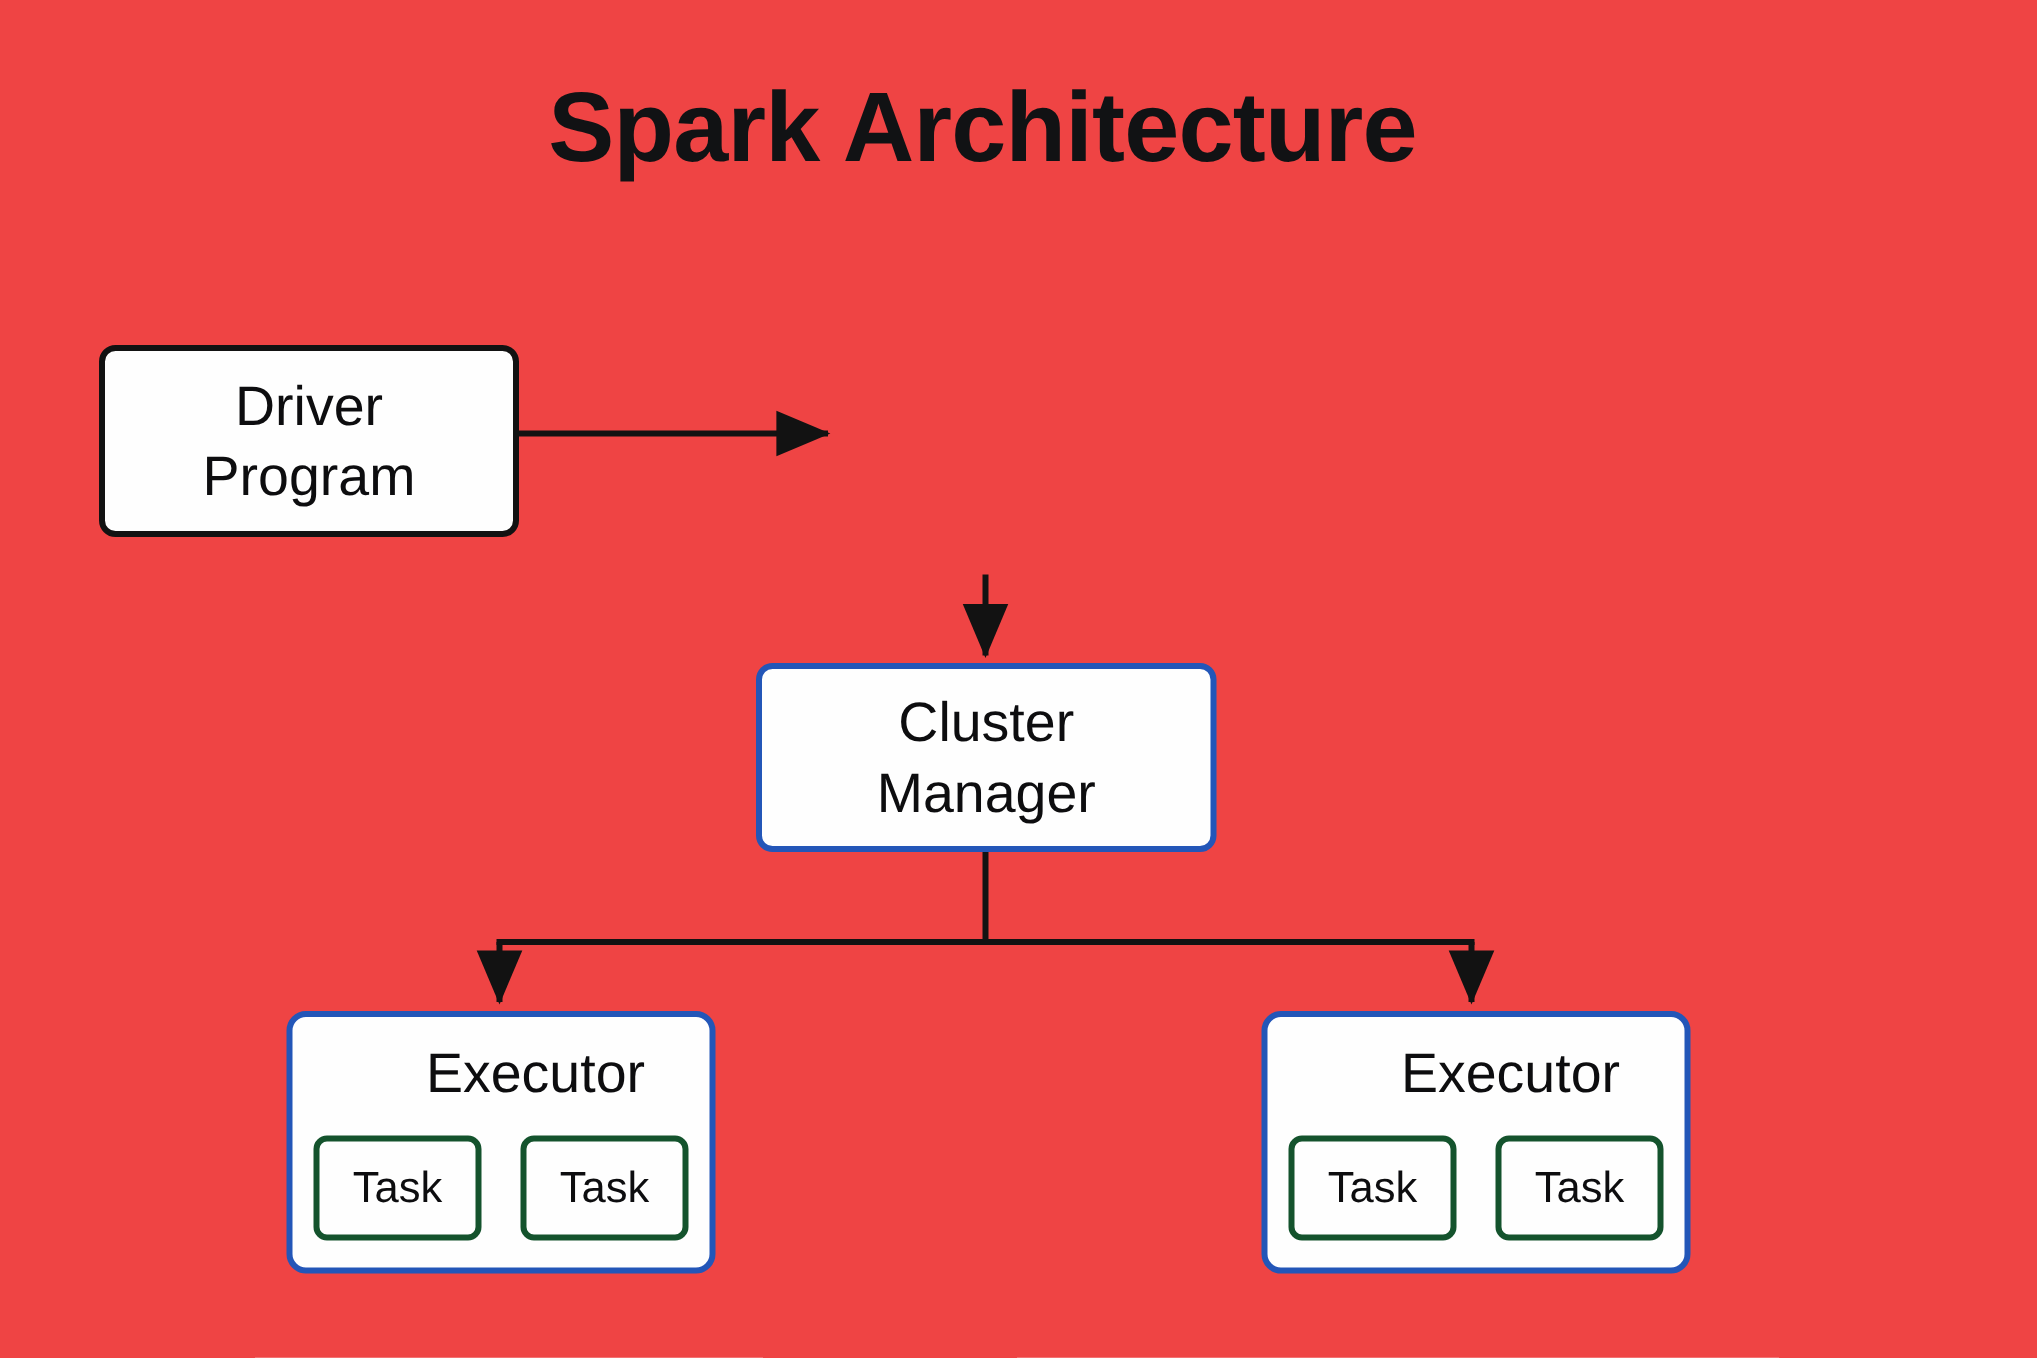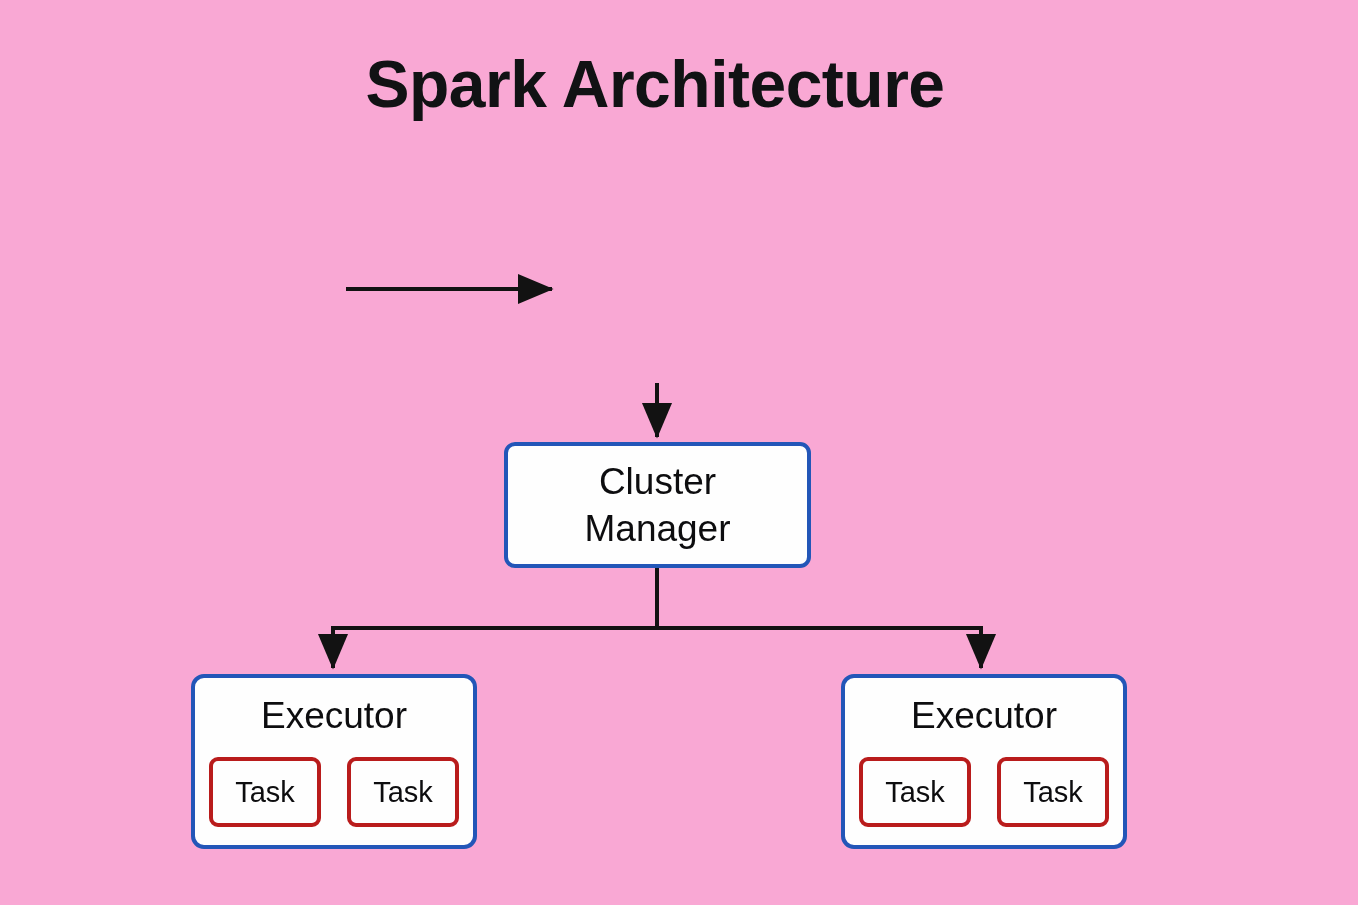--- a/index.html
+++ b/index.html
@@ -11,21 +11,21 @@
     width: 1358px;
     height: 905px;
     background: #fdfdfd;
     font-family: "Liberation Sans", sans-serif;
     overflow: hidden;
   }
   #canvas {
     position: relative;
     width: 1358px;
     height: 905px;
-    background: #f9a8d4;
+    background: #ef4444;
   }
   #edges {
     position: absolute;
     left: 0;
     top: 0;
     width: 1358px;
     height: 905px;
     pointer-events: none;
   }
 
@@ -99,36 +99,37 @@
   .node-executor.exec-right { left: 841px; }
 
   .executor-label {
     position: absolute;
     left: 0;
     top: 17px;
     width: 100%;
     text-align: center;
     font-size: 37px;
     color: #0d0d0f;
+    padding-left: 23px;
   }
 
   .task-row {
     position: absolute;
     left: 14px;
     top: 79px;
     width: 250px;
     display: flex;
     justify-content: space-between;
   }
 
   .task-box {
     box-sizing: border-box;
     width: 112px;
     height: 70px;
-    border: 4px solid #b91c1c;
+    border: 4px solid #14532d;
     border-radius: 9px;
     background: #fefefe;
     display: flex;
     align-items: center;
     justify-content: center;
     font-size: 29px;
     color: #0d0d0f;
   }
 
   .label-two-line { white-space: pre-line; }
@@ -156,20 +157,24 @@
     </g>
 
     <g>
       <line x1="657" y1="568" x2="657" y2="628" stroke="#121212" stroke-width="4"></line>
       <line x1="331" y1="628" x2="983" y2="628" stroke="#121212" stroke-width="4"></line>
       <line x1="333" y1="628" x2="333" y2="668" stroke="#121212" stroke-width="4" marker-end="url(#arrowhead)"></line>
       <line x1="981" y1="628" x2="981" y2="668" stroke="#121212" stroke-width="4" marker-end="url(#arrowhead)"></line>
     </g>
   </svg>
 
+  <div class="node node-driver">
+    <span class="label-two-line">Driver
+Program</span>
+  </div>
 
 
   <div class="node node-cluster">
     <span class="label-two-line">Cluster
 Manager</span>
   </div>
 
   <div class="node node-executor exec-left">
     <div class="executor-label">Executor</div>
     <div class="task-row">

